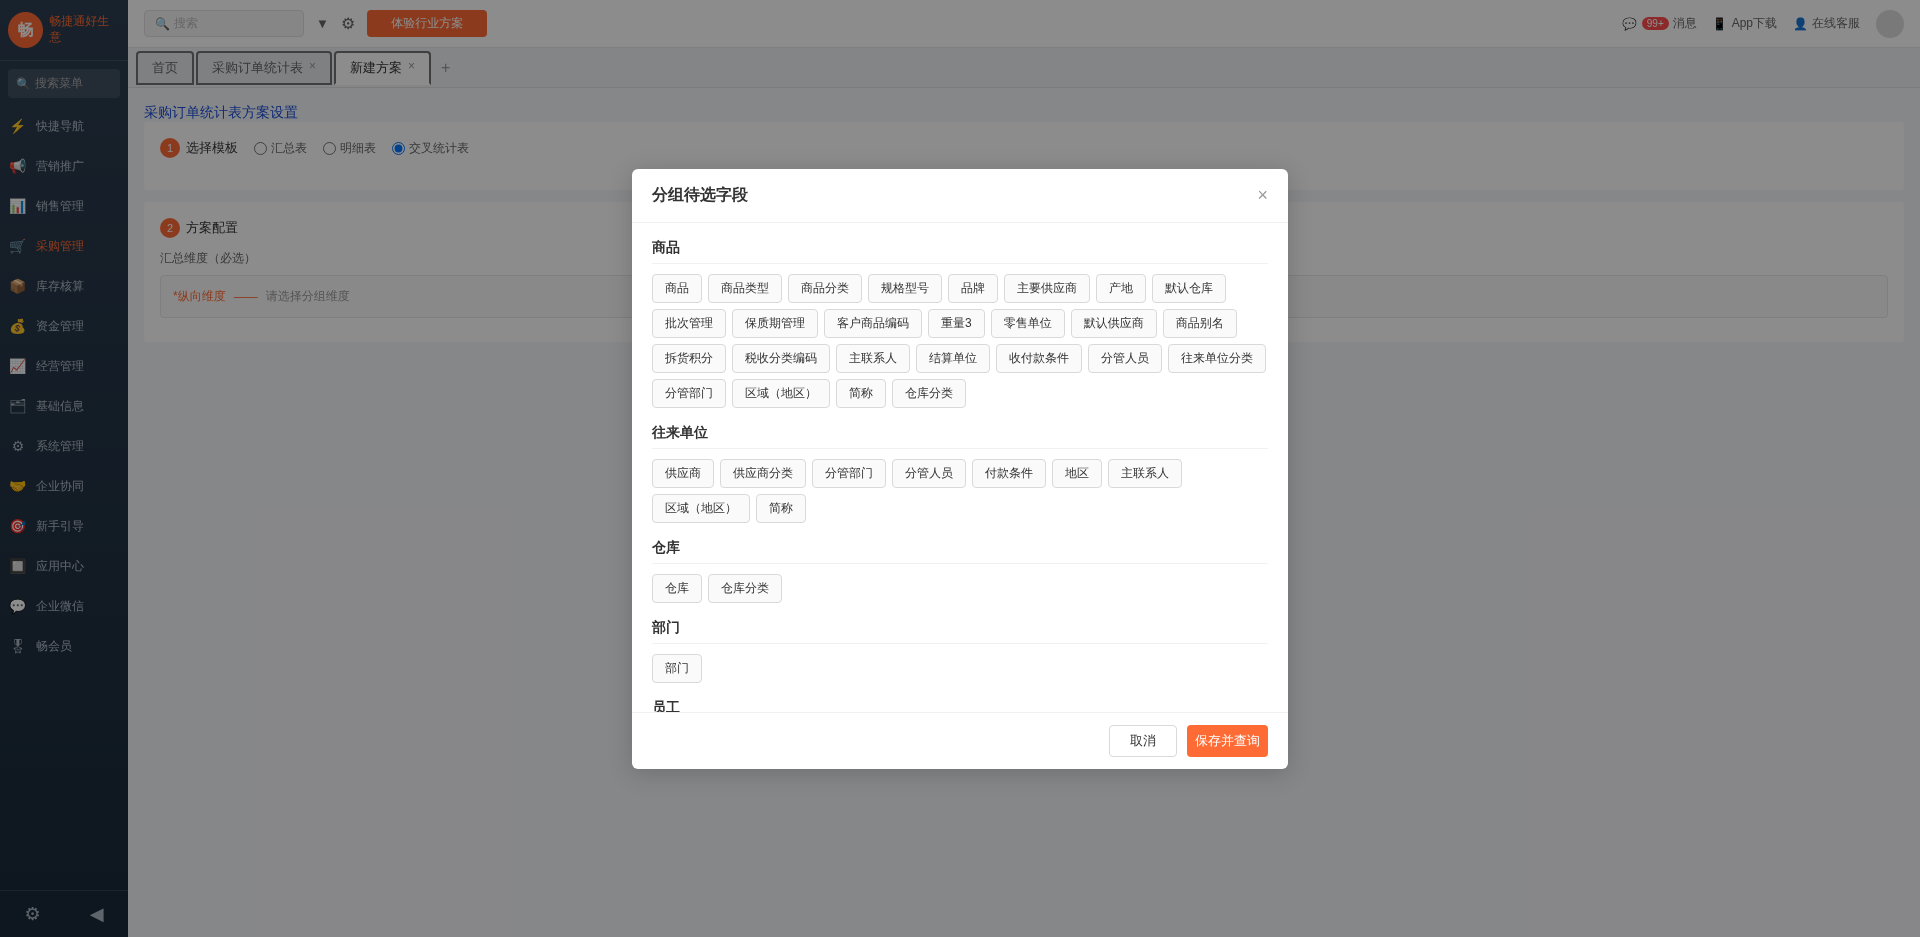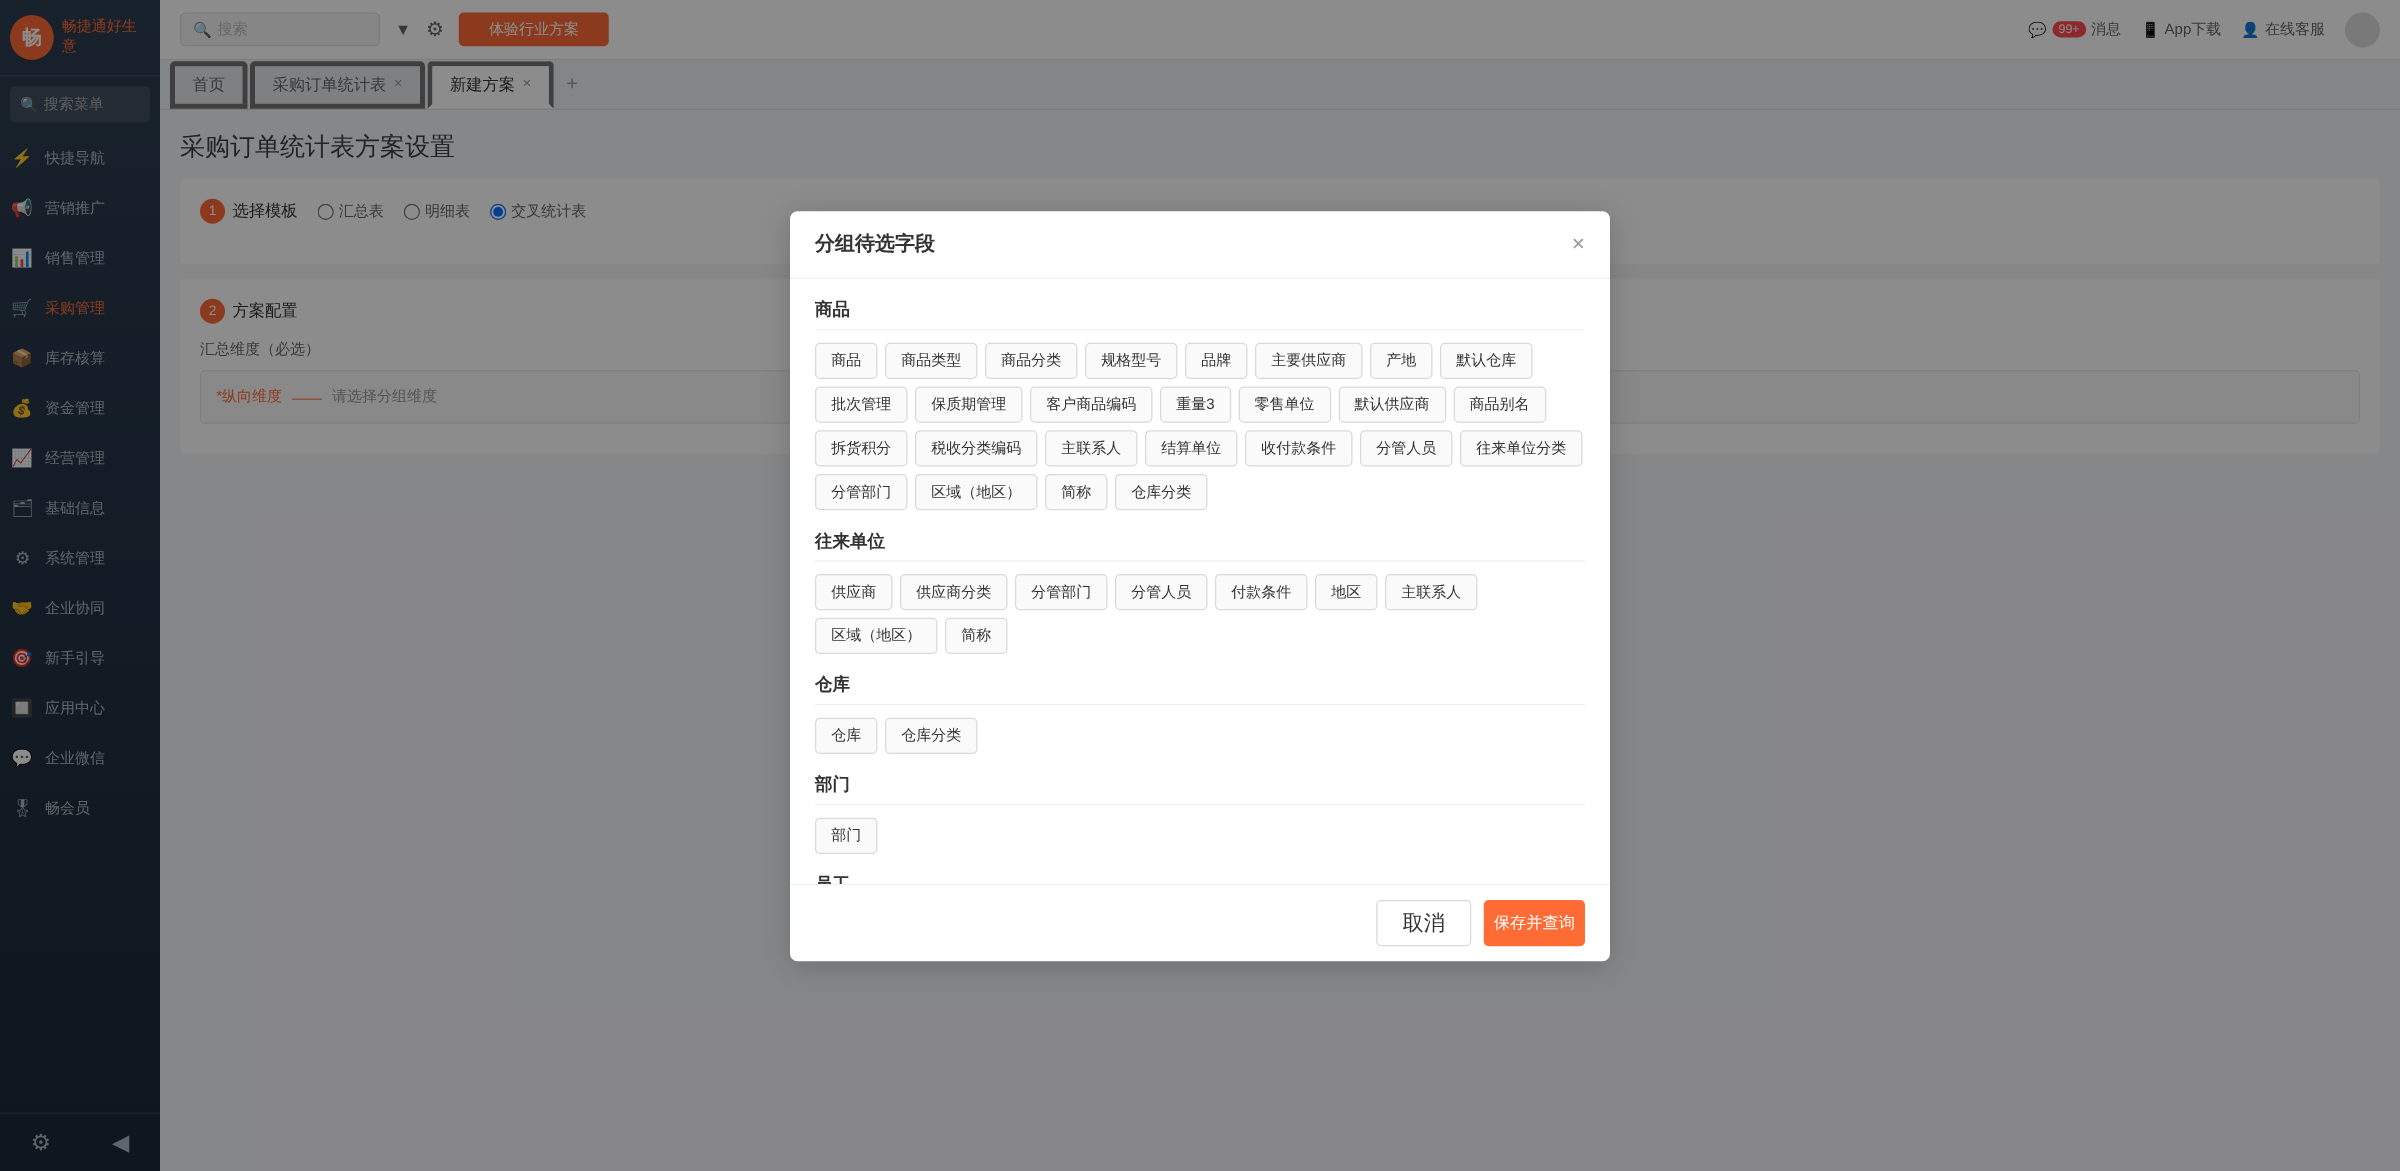--- a/index.html
+++ b/index.html
@@ -73,32 +73,32 @@
 
     
     .nav-tabs {
       position: fixed; left: 128px; top: 48px; right: 0; height: 40px;
       background: #f0f2f5; border-bottom: 1px solid #e0e0e0;
       display: flex; align-items: center; padding: 0 8px; gap: 2px; z-index: 98;
     }
     .nav-tab {
       padding: 6px 14px; border-radius: 4px 4px 0 0; cursor: pointer;
       font-size: 13px; color: #666; background: #e8eaed;
-      display: flex; align-items: flex-start; gap: 6px; border: 4px solid #737373;
+      display: flex; align-items: flex-start; gap: 6px; border: 2px solid #737373;
     }
     .nav-tab.active { background: #fff; color: #333; border-bottom-color: #fff; }
     .nav-tab-close { color: #999; font-size: 12px; }
     .nav-tab-add { padding: 4px 8px; color: #999; font-size: 16px; cursor: pointer; }
 
     
     .main {
       position: fixed; left: 128px; top: 88px; right: 0; bottom: 0;
       background: #f5f6fa; overflow: auto; padding: 16px;
     }
-    .page-header { font-size: 20px; color: #404040; margin-bottom: 12px; }
+    .page-header { font-size: 14px; color: #1d4ed8; }
 
     
     .modal-overlay {
       position: fixed; left: 0; top: 0; right: 0; bottom: 0;
       background: rgba(0,0,0,0.45); z-index: 200;
       display: flex; align-items: center; justify-content: center;
     }
     .modal {
       background: #fff; border-radius: 6px; width: 656px;
       max-height: 600px; display: flex; flex-direction: column;
@@ -128,21 +128,21 @@
     .field-tags { display: flex; flex-wrap: wrap; gap: 6px; }
     .field-tag {
       padding: 5px 12px; border: 1px solid #d9d9d9; border-radius: 4px;
       font-size: 12px; color: #333; cursor: pointer; background: #fafafa;
       transition: all 0.2s;
     }
 
     
     .btn-cancel {
       background: #fff; border: 1px solid #d9d9d9; border-radius: 4px;
-      padding: 6px 20px; cursor: pointer; color: #333; font-size: 17px;
+      padding: 6px 20px; cursor: pointer; color: #333; font-size: 13px;
     }
     .btn-confirm {
       background: #ff6b35; border: none; border-radius: 4px;
       padding: 6px 8px; cursor: pointer; color: #fff; font-size: 13px;
     }
 
     
     .modal-body::-webkit-scrollbar { width: 6px; }
     .modal-body::-webkit-scrollbar-thumb { background: #d0d0d0; border-radius: 3px; }
 

